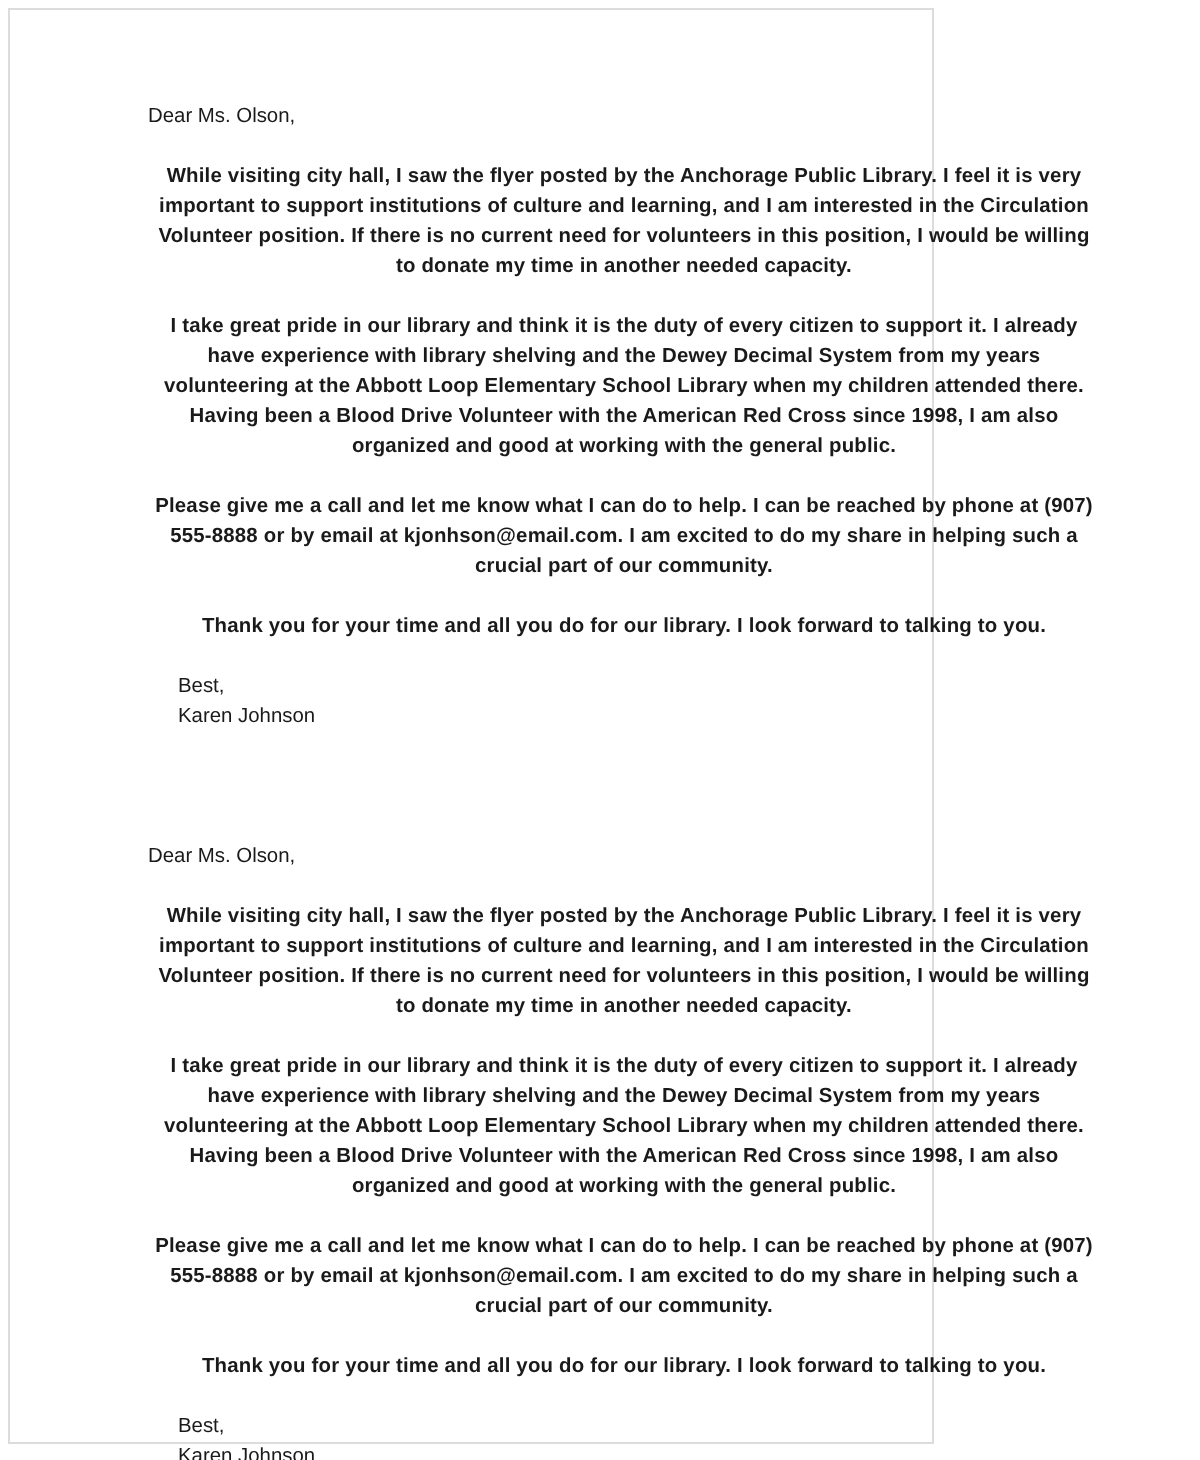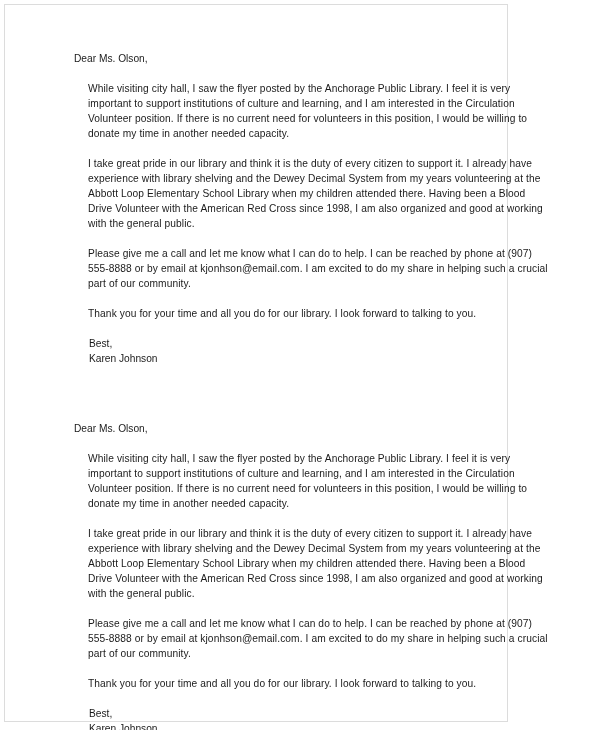--- a/index.html
+++ b/index.html
@@ -13,21 +13,21 @@
     background: #ffffff;
     font-family: "Liberation Sans", sans-serif;
     overflow: hidden;
   }
 
   
   .page-frame {
     position: absolute;
     left: 4px;
     top: 4px;
-    width: 504px;
+    width: 463px;
     height: 718px;
     border: 1px solid #dcdcdc;
     background: #ffffff;
     box-sizing: border-box;
   }
 
   
   .letter-body {
     position: absolute;
     left: 69px;
@@ -41,23 +41,24 @@
 
   
   .letter-block + .letter-block {
     margin-top: 55px;
   }
 
   .para {
     font-size: 10.2px;
     line-height: 15px;
     color: #1a1a1a;
-    margin: 0 0 15px 14px;
-    text-align: left;
+    margin: 0 0 15px 0;
+    text-align: center;
     letter-spacing: 0.01em;
+    font-weight: bold;
   }
 
   .para:last-child {
     margin-bottom: 0;
   }
 
   .salutation {
     font-size: 10.2px;
     line-height: 15px;
     color: #1a1a1a;

